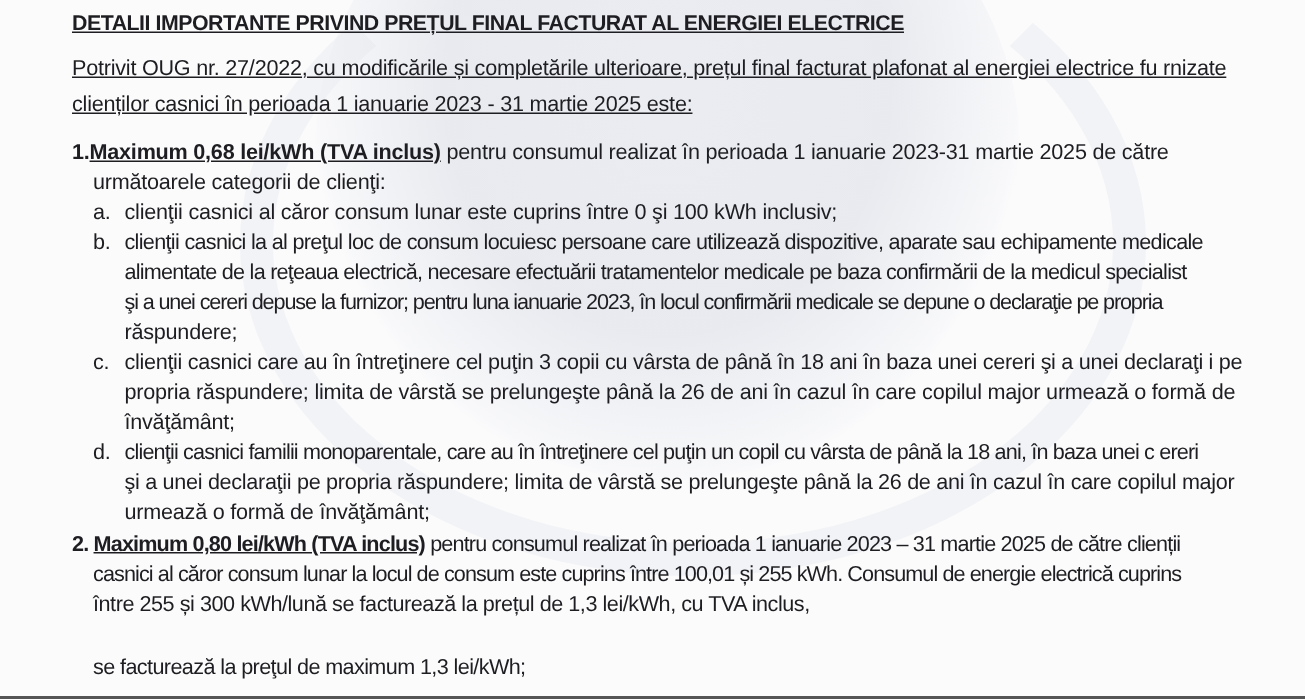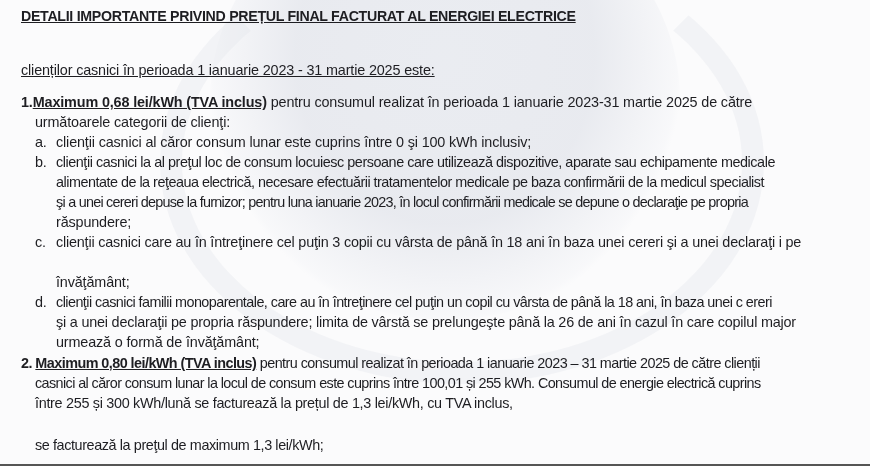--- a/index.html
+++ b/index.html
@@ -16,36 +16,37 @@
       pointer-events: none;
     }
     .watermark2 {
       position: absolute; left: 160px; top: -60px; width: 560px; height: 400px;
       border-radius: 50%;
       border: 22px solid rgba(225,228,236,0.35);
       border-top-color: transparent;
       pointer-events: none;
     }
     .doc { position: absolute; left: 0; top: 0; width: 870px; height: 466px; }
-    .line { position: absolute; white-space: nowrap; font-size: 14.4px; letter-spacing: -0.15px; }
+    .line { position: absolute; white-space: nowrap; font-size: 14.4px; letter-spacing: -0.15px; margin-left: 27px; }
     .title { left: 21px; top: 8px; font-weight: bold; text-decoration: underline; font-size: 14.2px; letter-spacing: -0.3px; }
     .intro { left: 21px; text-decoration: underline; font-size: 14.4px; }
     .num { font-weight: bold; }
     .u { text-decoration: underline; font-weight: bold; }
     .bottom-bar { position: absolute; left: 0; top: 464px; width: 870px; height: 2px; background: #555; }
   </style>
 </head>
 <body>
 
 <div class="watermark"></div>
 <div class="watermark2"></div>
 
 <div class="doc">
   <div class="line title">DETALII IMPORTANTE PRIVIND PREȚUL FINAL FACTURAT AL ENERGIEI ELECTRICE</div>
 
+  <div class="line intro" style="top:38px;">Potrivit OUG nr. 27/2022, cu modificările și completările ulterioare, prețul final facturat plafonat al energiei electrice fu rnizate</div>
   <div class="line intro" style="top:62px;text-align:right;">clienților casnici în perioada 1 ianuarie 2023 - 31 martie 2025 este:</div>
 
   <div class="line" style="left:21px; top:94px;">
     <span class="num">1.</span><span class="u">Maximum 0,68 lei/kWh (TVA inclus)</span><span> pentru consumul realizat în perioada 1 ianuarie 2023-31 martie 2025 de către</span>
   </div>
   <div class="line" style="left:35px; top:114px;">următoarele categorii de clienţi:</div>
 
   <div class="line" style="left:35px; top:134px;">
     <span style="display:inline-block;width:21px;">a.</span><span>clienţii casnici al căror consum lunar este cuprins între 0 şi 100 kWh inclusiv;</span>
   </div>
@@ -53,20 +54,21 @@
   <div class="line" style="left:35px; top:154px;">
     <span style="display:inline-block;width:21px;">b.</span><span style="letter-spacing:-0.45px;">clienţii casnici la al preţul loc de consum locuiesc persoane care utilizează dispozitive, aparate sau echipamente medicale</span>
   </div>
   <div class="line" style="left:56px; top:174px; letter-spacing:-0.5px;">alimentate de la reţeaua electrică, necesare efectuării tratamentelor medicale pe baza confirmării de la medicul specialist</div>
   <div class="line" style="left:56px; top:194px; letter-spacing:-0.75px;">şi a unei cereri depuse la furnizor; pentru luna ianuarie 2023, în locul confirmării medicale se depune o declaraţie pe propria</div>
   <div class="line" style="left:56px; top:214px;">răspundere;</div>
 
   <div class="line" style="left:35px; top:234px;">
     <span style="display:inline-block;width:21px;">c.</span><span style="letter-spacing:-0.2px;">clienţii casnici care au în întreţinere cel puţin 3 copii cu vârsta de până în 18 ani în baza unei cereri şi a unei declaraţi i pe</span>
   </div>
+  <div class="line" style="left:56px; top:254px; letter-spacing:-0.15px;">propria răspundere; limita de vârstă se prelungeşte până la 26 de ani în cazul în care copilul major urmează o formă de</div>
   <div class="line" style="left:56px; top:274px;">învăţământ;</div>
 
   <div class="line" style="left:35px; top:294px;">
     <span style="display:inline-block;width:21px;">d.</span><span style="letter-spacing:-0.55px;">clienţii casnici familii monoparentale, care au în întreţinere cel puţin un copil cu vârsta de până la 18 ani, în baza unei c ereri</span>
   </div>
   <div class="line" style="left:56px; top:314px; letter-spacing:-0.2px;">şi a unei declaraţii pe propria răspundere; limita de vârstă se prelungeşte până la 26 de ani în cazul în care copilul major</div>
   <div class="line" style="left:56px; top:334px;">urmează o formă de învăţământ;</div>
 
   <div class="line" style="left:21px; top:355px; letter-spacing:-0.55px;">
     <span class="num">2.</span> <span class="u">Maximum 0,80 lei/kWh (TVA inclus)</span><span>  pentru consumul realizat în perioada 1 ianuarie 2023 – 31 martie 2025 de către clienții</span>

